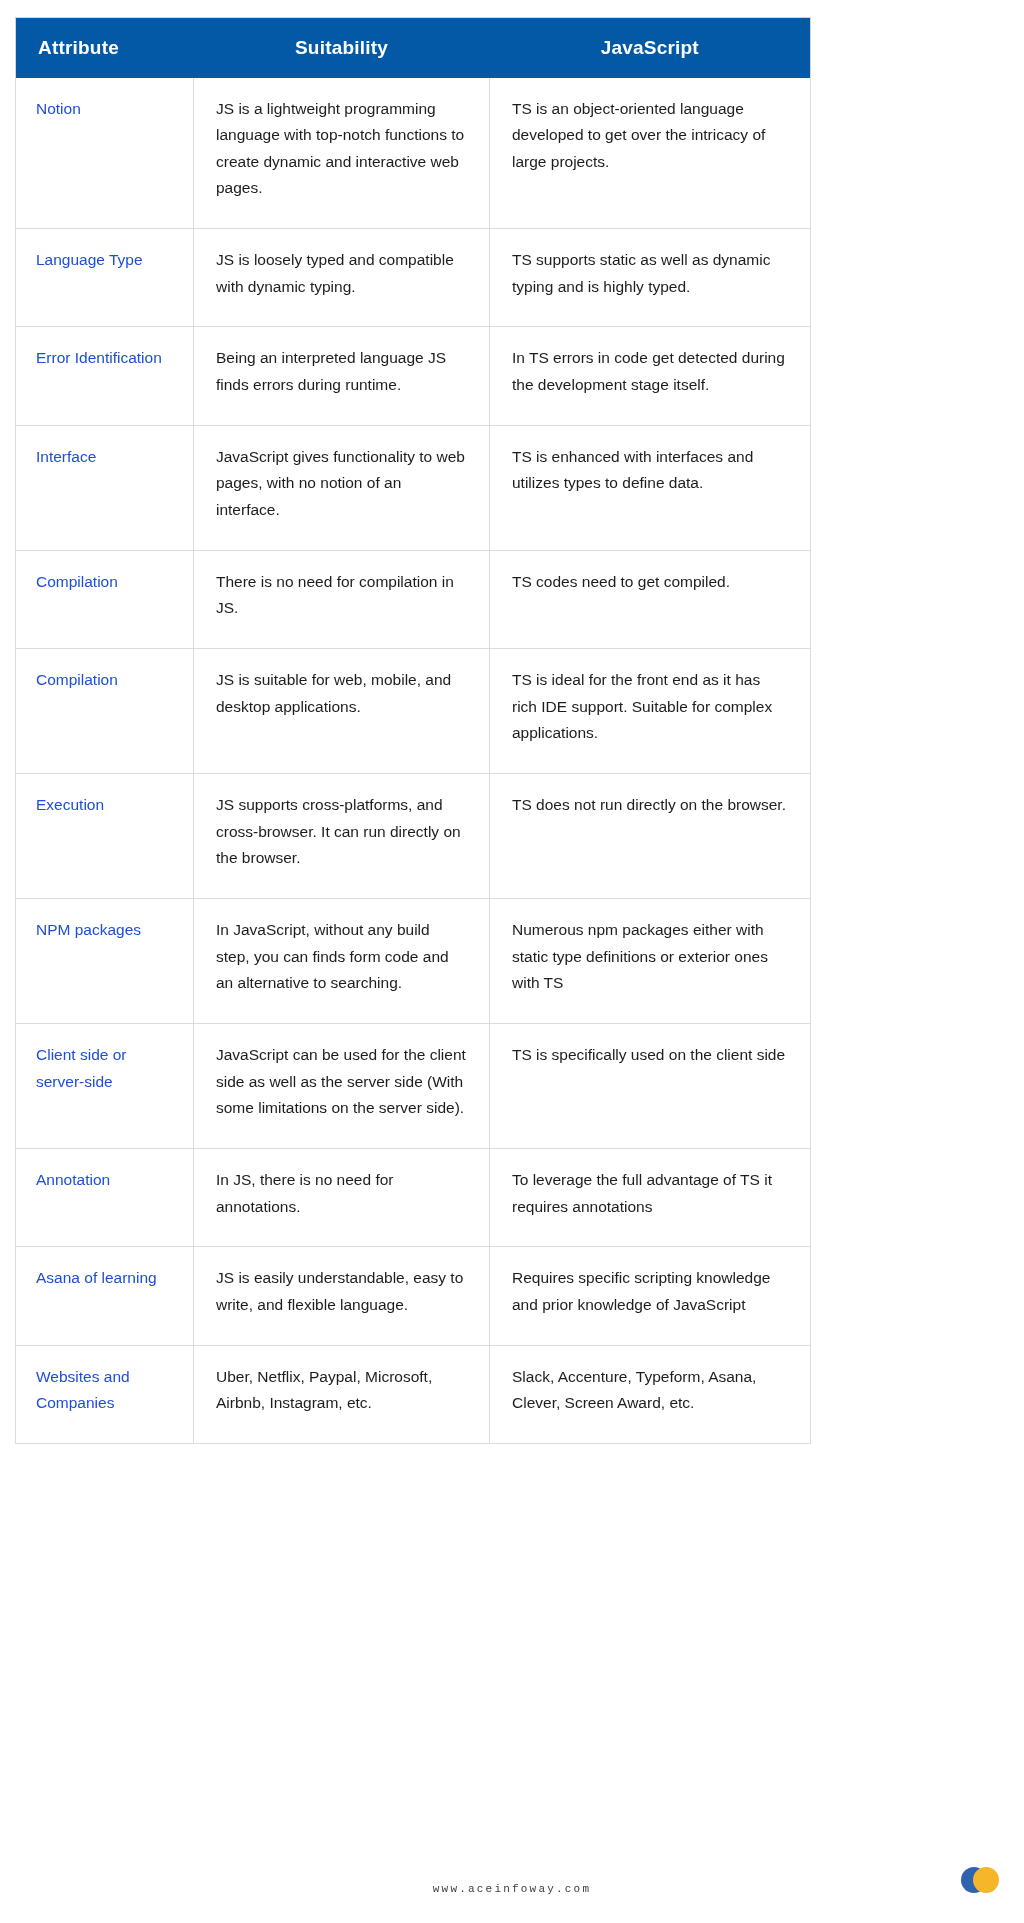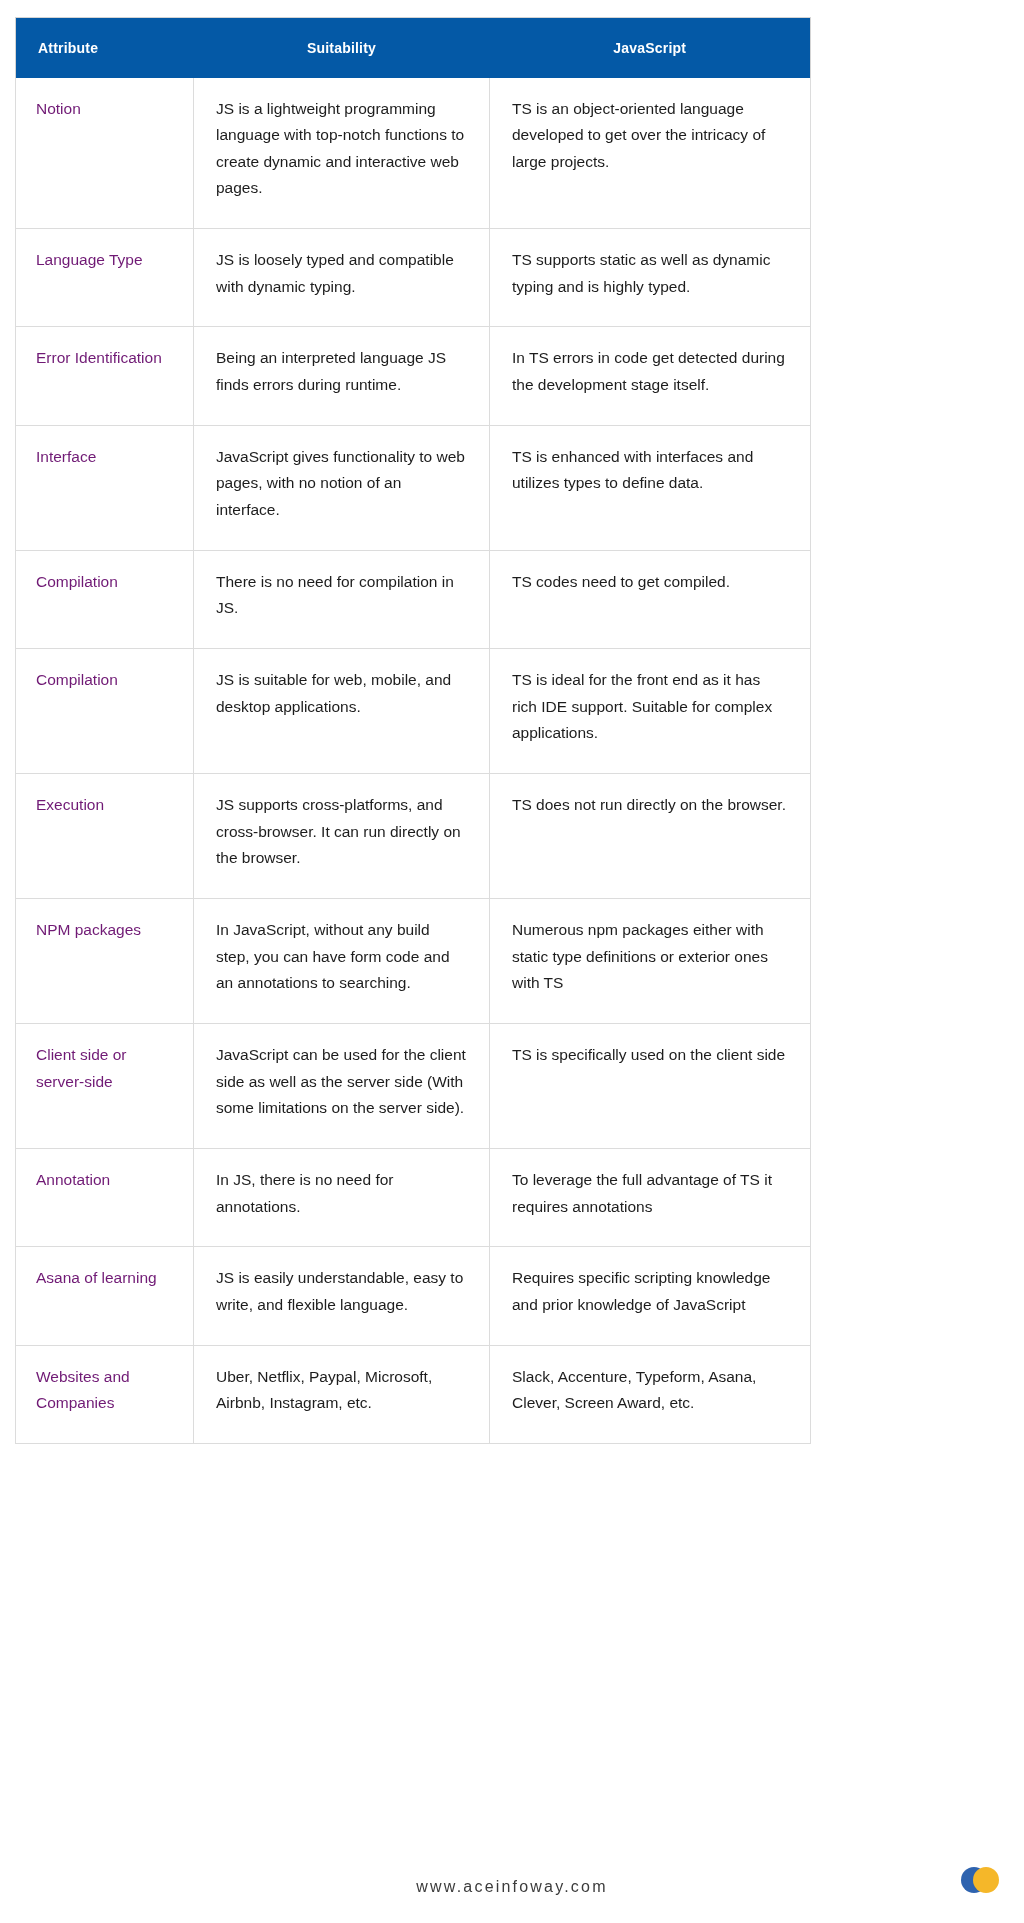--- a/index.html
+++ b/index.html
@@ -39,21 +39,21 @@
     border: 1px solid #d4d4d4;
   }
 
   table.compare col.c-attr   { width: 178px; }
   table.compare col.c-js     { width: 296px; }
   table.compare col.c-ts     { width: 321px; }
 
   thead th {
     background: #0459A6;
     color: #ffffff;
-    font-size: 14px;
+    font-size: 19px;
     font-weight: bold;
     letter-spacing: 0.2px;
     text-align: center;
     vertical-align: middle;
     height: 60px;
     padding: 0 8px;
     border: none;
   }
   thead th.attr-head { text-align: left; padding-left: 22px; }
 
@@ -61,37 +61,37 @@
     border: 1px solid #dcdcdc;
     vertical-align: top;
     padding: 18px 22px 26px 22px;
     font-size: 15.5px;
     line-height: 1.72;
     color: #1d1d1d;
     background: #ffffff;
   }
   tbody td.attr-cell {
     padding-left: 20px;
-    color: #701a75;
+    color: #1d4ed8;
   }
   tbody tr:first-child td { border-top: none; }
 
   .footer {
     position: absolute;
     left: 0;
     top: 1878px;
     width: 1024px;
     text-align: center;
   }
   .footer .site-url {
     display: inline-block;
-    font-size: 16px;
+    font-size: 11px;
     letter-spacing: 2.2px;
     color: #3c3c3c;
-    font-family: Liberation Sans, sans-serif;
+    font-family: Liberation Mono, monospace;
   }
 
   .brand-logo {
     position: absolute;
     left: 957px;
     top: 1865px;
     width: 46px;
     height: 30px;
   }
 </style>
@@ -145,21 +145,21 @@
           <td>JS is suitable for web, mobile, and desktop applications.</td>
           <td>TS is ideal for the front end as it has rich IDE support. Suitable for complex applications.</td>
         </tr>
         <tr>
           <td class="attr-cell">Execution</td>
           <td>JS supports cross-platforms, and cross-browser. It can run directly on the browser.</td>
           <td>TS does not run directly on the browser.</td>
         </tr>
         <tr>
           <td class="attr-cell">NPM packages</td>
-          <td>In JavaScript, without any build step, you can have form code and an annotations to searching.</td>
+          <td>In JavaScript, without any build step, you can finds form code and an alternative to searching.</td>
           <td>Numerous npm packages either with static type definitions or exterior ones with TS</td>
         </tr>
         <tr>
           <td class="attr-cell">Client side or server-side</td>
           <td>JavaScript can be used for the client side as well as the server side (With some limitations on the server side).</td>
           <td>TS is specifically used on the client side</td>
         </tr>
         <tr>
           <td class="attr-cell">Annotation</td>
           <td>In JS, there is no need for annotations.</td>

